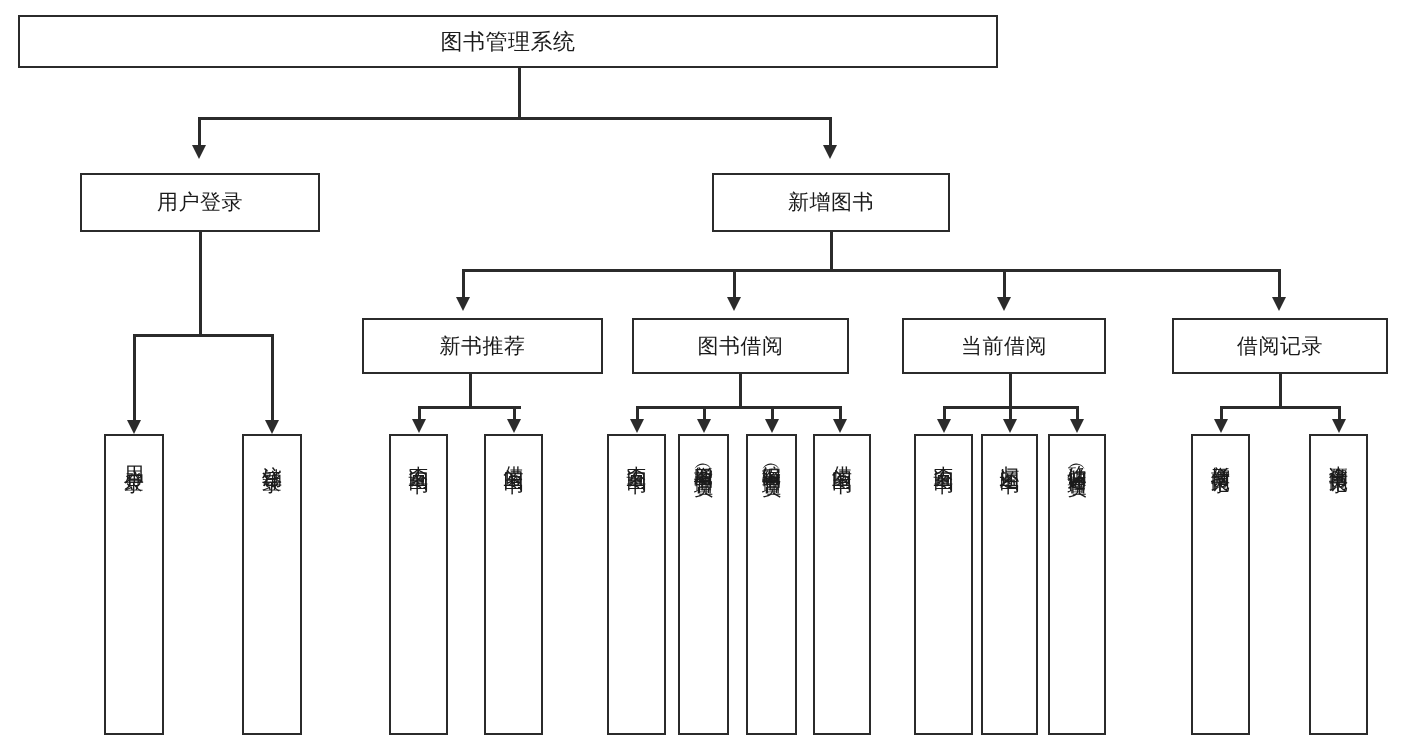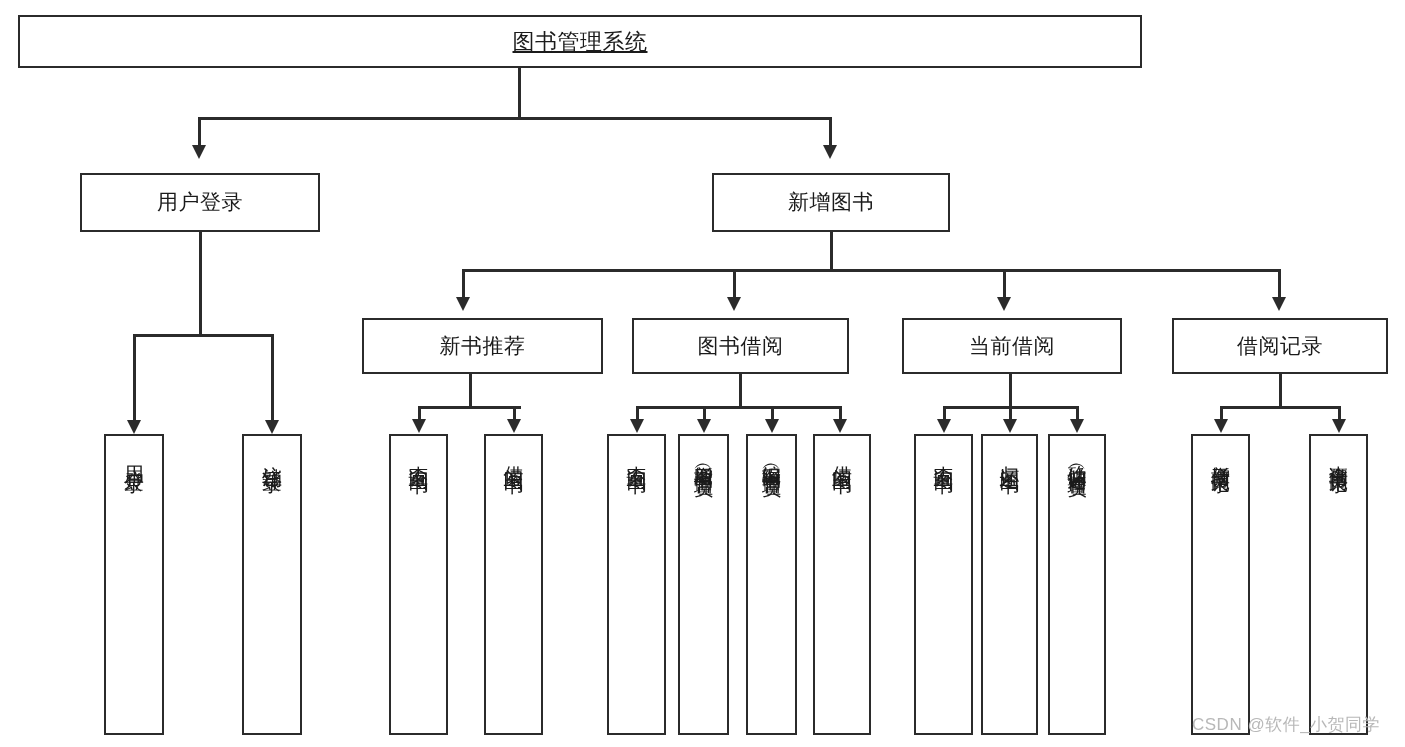--- a/index.html
+++ b/index.html
@@ -80,21 +80,21 @@
     letter-spacing: 0.5px;
     white-space: nowrap;
     pointer-events: none;
   }
 </style>
 </head>
 <body>
 
 <div id="canvas">
 
-  <div class="node root" style="left:18px; top:15px; width:1124px; height:53px;text-decoration:underline;">
+  <div class="node root" style="left:18px; top:15px; width:980px; height:53px;">
     <span class="label">图书管理系统</span>
   </div>
 
   <div class="vline" style="left:518px; top:68px; width:2.5px; height:51px;"></div>
 
   <div class="hline" style="left:198px; top:117px; width:633px;"></div>
 
   <div class="vline" style="left:198px; top:117px; height:28px;"></div>
   <div class="arrow" style="left:192px; top:145px;"></div>
 
@@ -130,21 +130,21 @@
 
   <div class="vline" style="left:1278px; top:269px; height:28px;"></div>
   <div class="arrow" style="left:1272px; top:297px;"></div>
 
   <div class="node" style="left:362px; top:318px; width:241px; height:56px;">
     <span class="label">新书推荐</span>
   </div>
   <div class="node" style="left:632px; top:318px; width:217px; height:56px;">
     <span class="label">图书借阅</span>
   </div>
-  <div class="node" style="left:902px; top:318px; width:220px; height:56px;">
+  <div class="node" style="left:902px; top:318px; width:204px; height:56px;">
     <span class="label">当前借阅</span>
   </div>
   <div class="node" style="left:1172px; top:318px; width:216px; height:56px;">
     <span class="label">借阅记录</span>
   </div>
 
   <div class="vline" style="left:469px; top:374px; height:34px;"></div>
   <div class="hline" style="left:418px; top:406px; width:103px;"></div>
   <div class="vline" style="left:418px; top:406px; height:13px;"></div>
   <div class="arrow" style="left:412px; top:419px;"></div>
@@ -215,15 +215,14 @@
     <span class="label">确认归还（管理员）</span>
   </div>
 
   <div class="node leaf tall" style="left:1191px; top:434px; width:59px; height:301px;">
     <span class="label">新增借阅记录</span>
   </div>
   <div class="node leaf tall" style="left:1309px; top:434px; width:59px; height:301px;">
     <span class="label">查询借阅记录</span>
   </div>
 
-  <div id="watermark" style="left:1192px; top:713px;">CSDN @软件_小贺同学</div>
 
 </div>
 
 </body></html>

